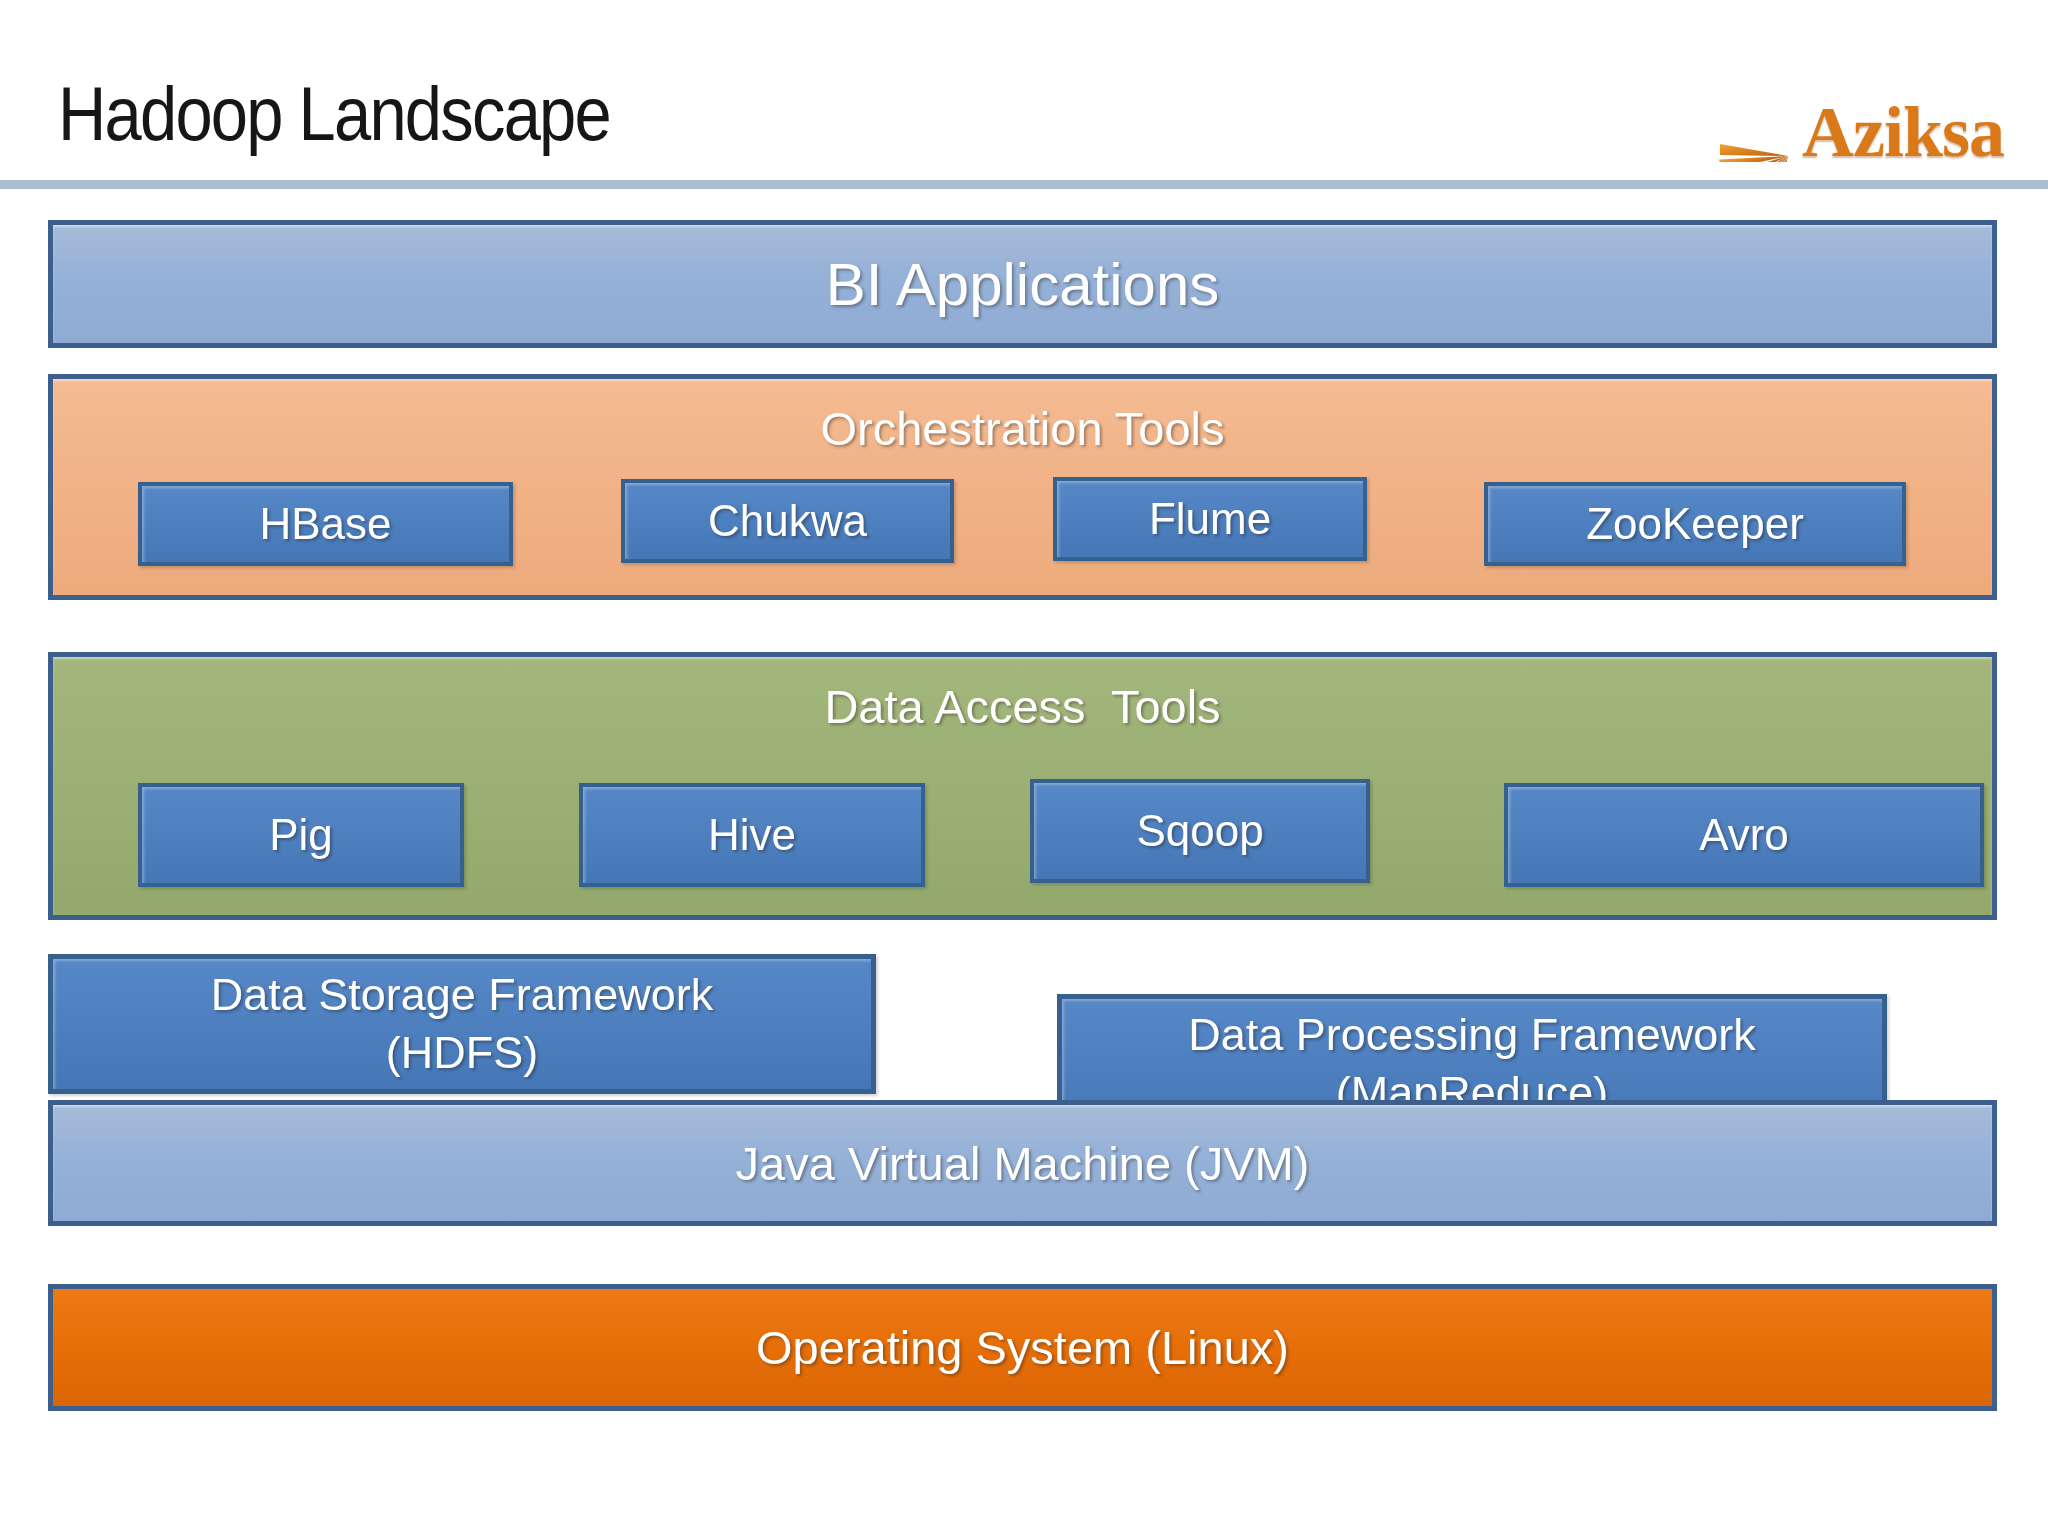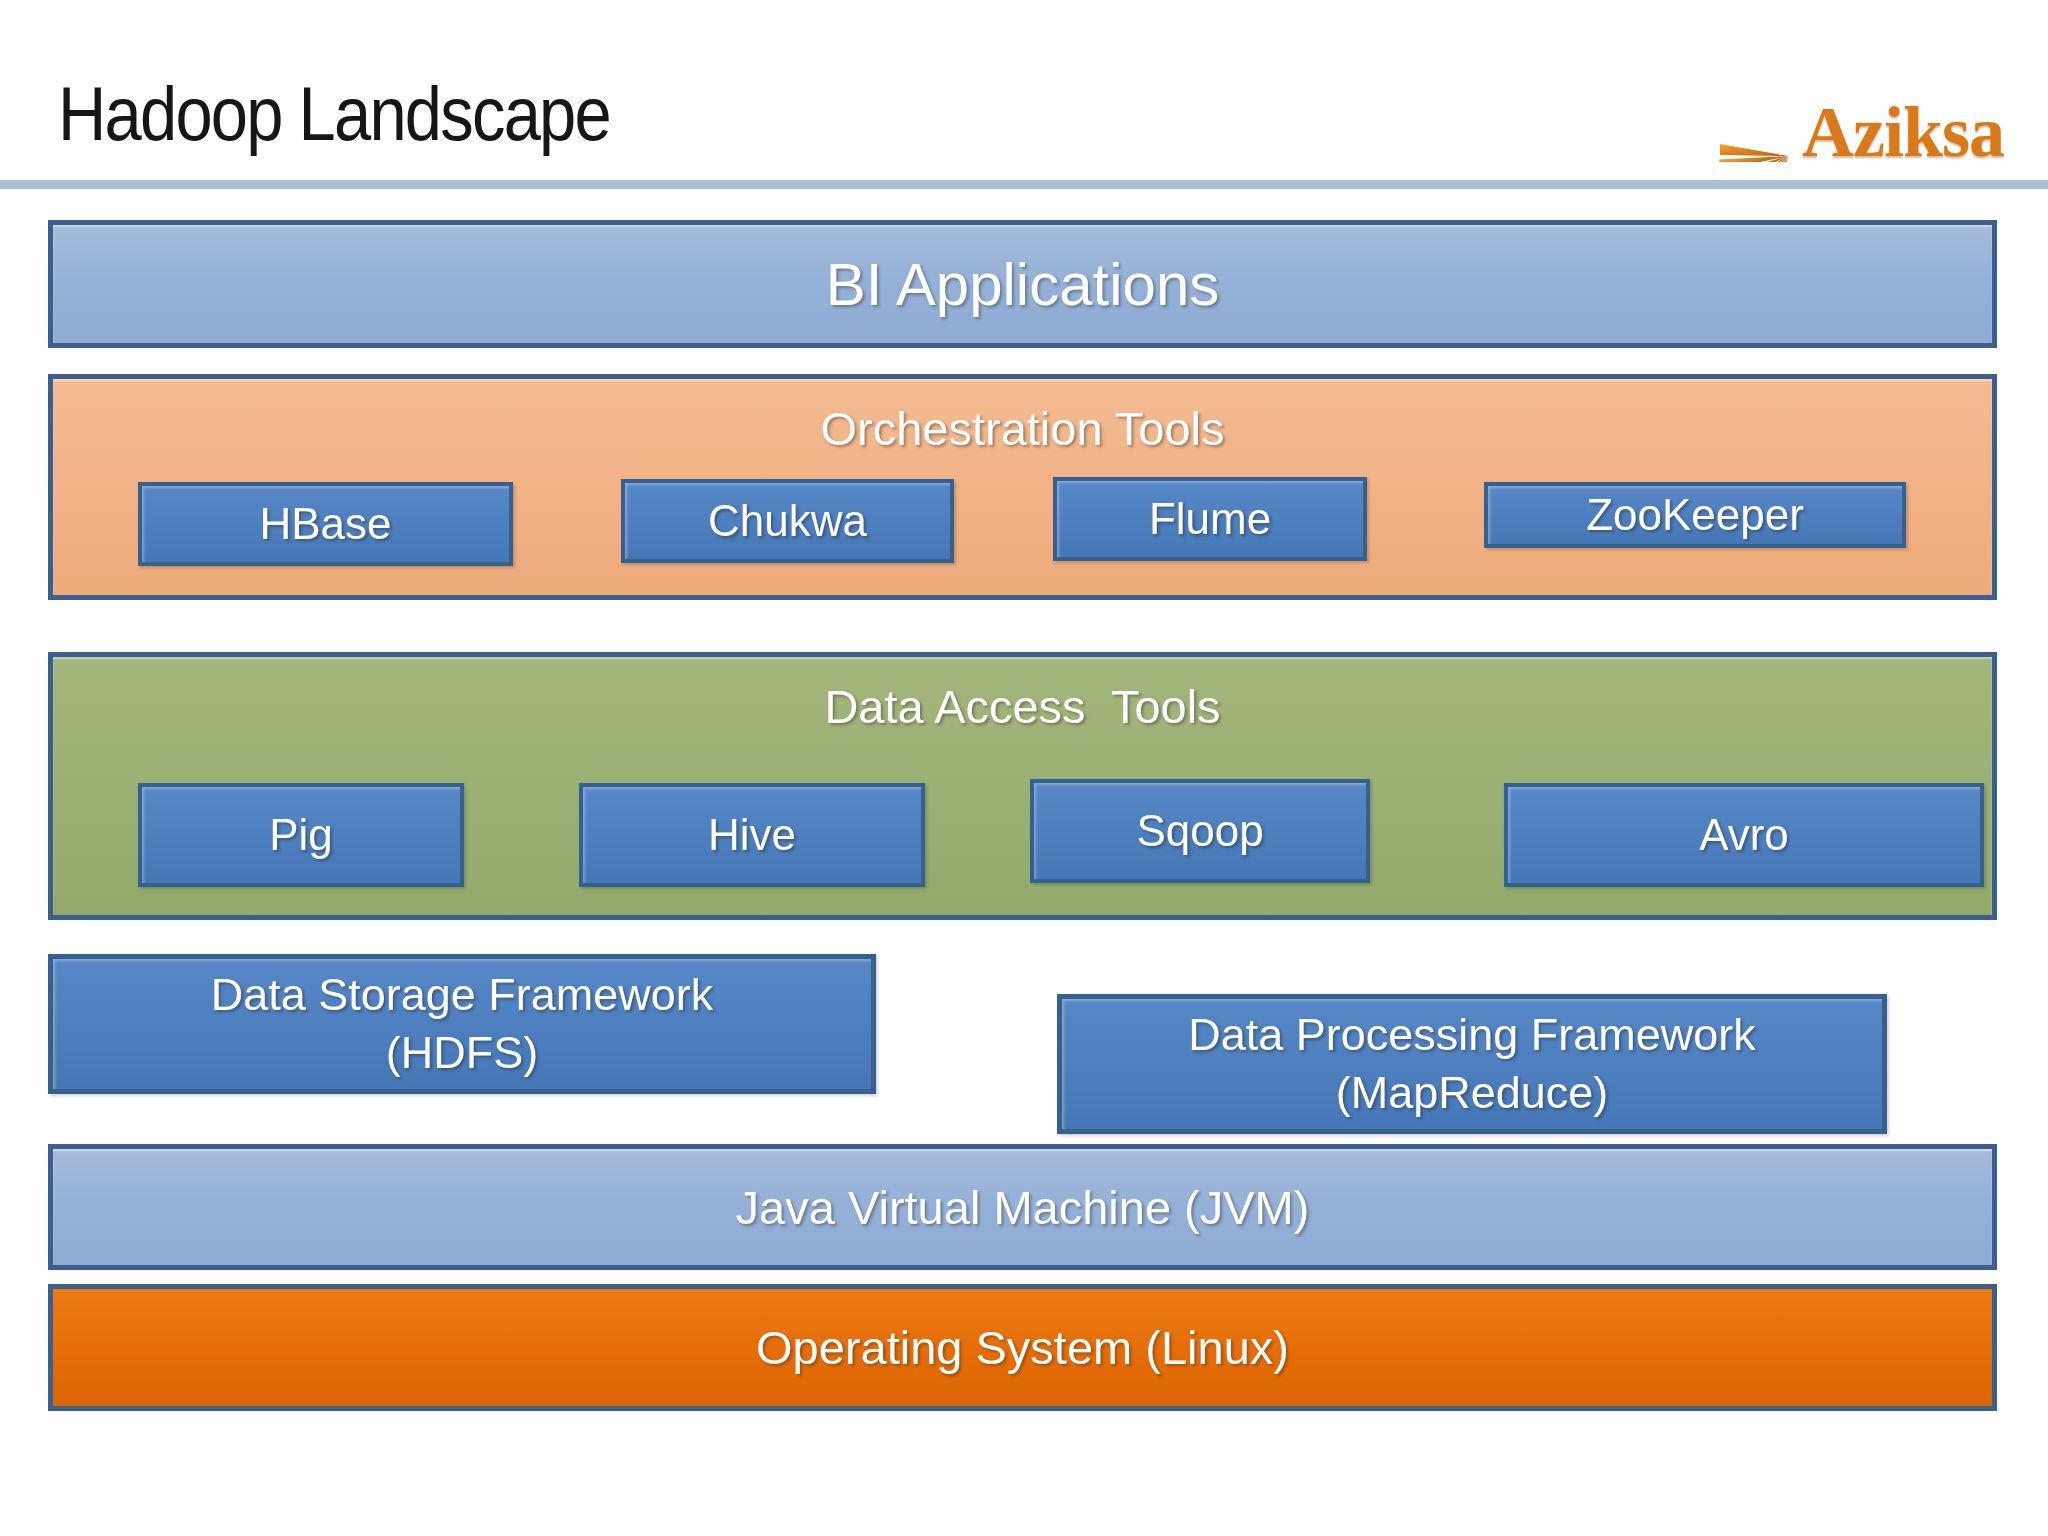--- a/index.html
+++ b/index.html
@@ -113,41 +113,41 @@
 
   <div class="bar blue-light" style="top:220px;height:128px;">
     <span class="bar-label">BI Applications</span>
   </div>
 
   <div class="section" style="top:374px;height:226px;background:linear-gradient(180deg,#f4bb92 0%,#f1b286 50%,#edab7c 100%);">
     <div class="section-title">Orchestration Tools</div>
     <div class="chip" style="left:85px;top:103px;width:375px;height:84px;">HBase</div>
     <div class="chip" style="left:568px;top:100px;width:333px;height:84px;">Chukwa</div>
     <div class="chip" style="left:1000px;top:98px;width:314px;height:84px;">Flume</div>
-    <div class="chip" style="left:1431px;top:103px;width:422px;height:66px;text-align:center;">ZooKeeper</div>
+    <div class="chip" style="left:1431px;top:103px;width:422px;height:84px;text-align:center;">ZooKeeper</div>
   </div>
 
   <div class="section" style="top:652px;height:268px;background:linear-gradient(180deg,#a3b77d 0%,#9bb074 50%,#93a96c 100%);">
     <div class="section-title pre">Data Access  Tools</div>
     <div class="chip" style="left:85px;top:126px;width:326px;height:104px;">Pig</div>
     <div class="chip" style="left:526px;top:126px;width:346px;height:104px;">Hive</div>
     <div class="chip" style="left:977px;top:122px;width:340px;height:104px;">Sqoop</div>
     <div class="chip" style="left:1451px;top:126px;width:480px;height:104px;">Avro</div>
   </div>
 
   <div class="fw-box" style="left:48px;width:828px;">
     <span>Data Storage Framework</span>
     <span>(HDFS)</span>
   </div>
   <div class="fw-box" style="left:1057px;width:830px;margin-top:40px;">
     <span>Data Processing Framework</span>
     <span>(MapReduce)</span>
   </div>
 
-  <div class="bar blue-light" style="top:1144px;height:126px;">
+  <div class="bar blue-light" style="top:1100px;height:126px;">
     <span class="bar-label-md">Java Virtual Machine (JVM)</span>
   </div>
 
   <div class="bar" style="top:1284px;height:127px;background:linear-gradient(180deg,#ec7a14 0%,#e66d08 55%,#db6605 100%);border:5px solid #3d5f8d;">
     <span class="bar-label-md">Operating System (Linux)</span>
   </div>
 
 </div>
 
 </body></html>

